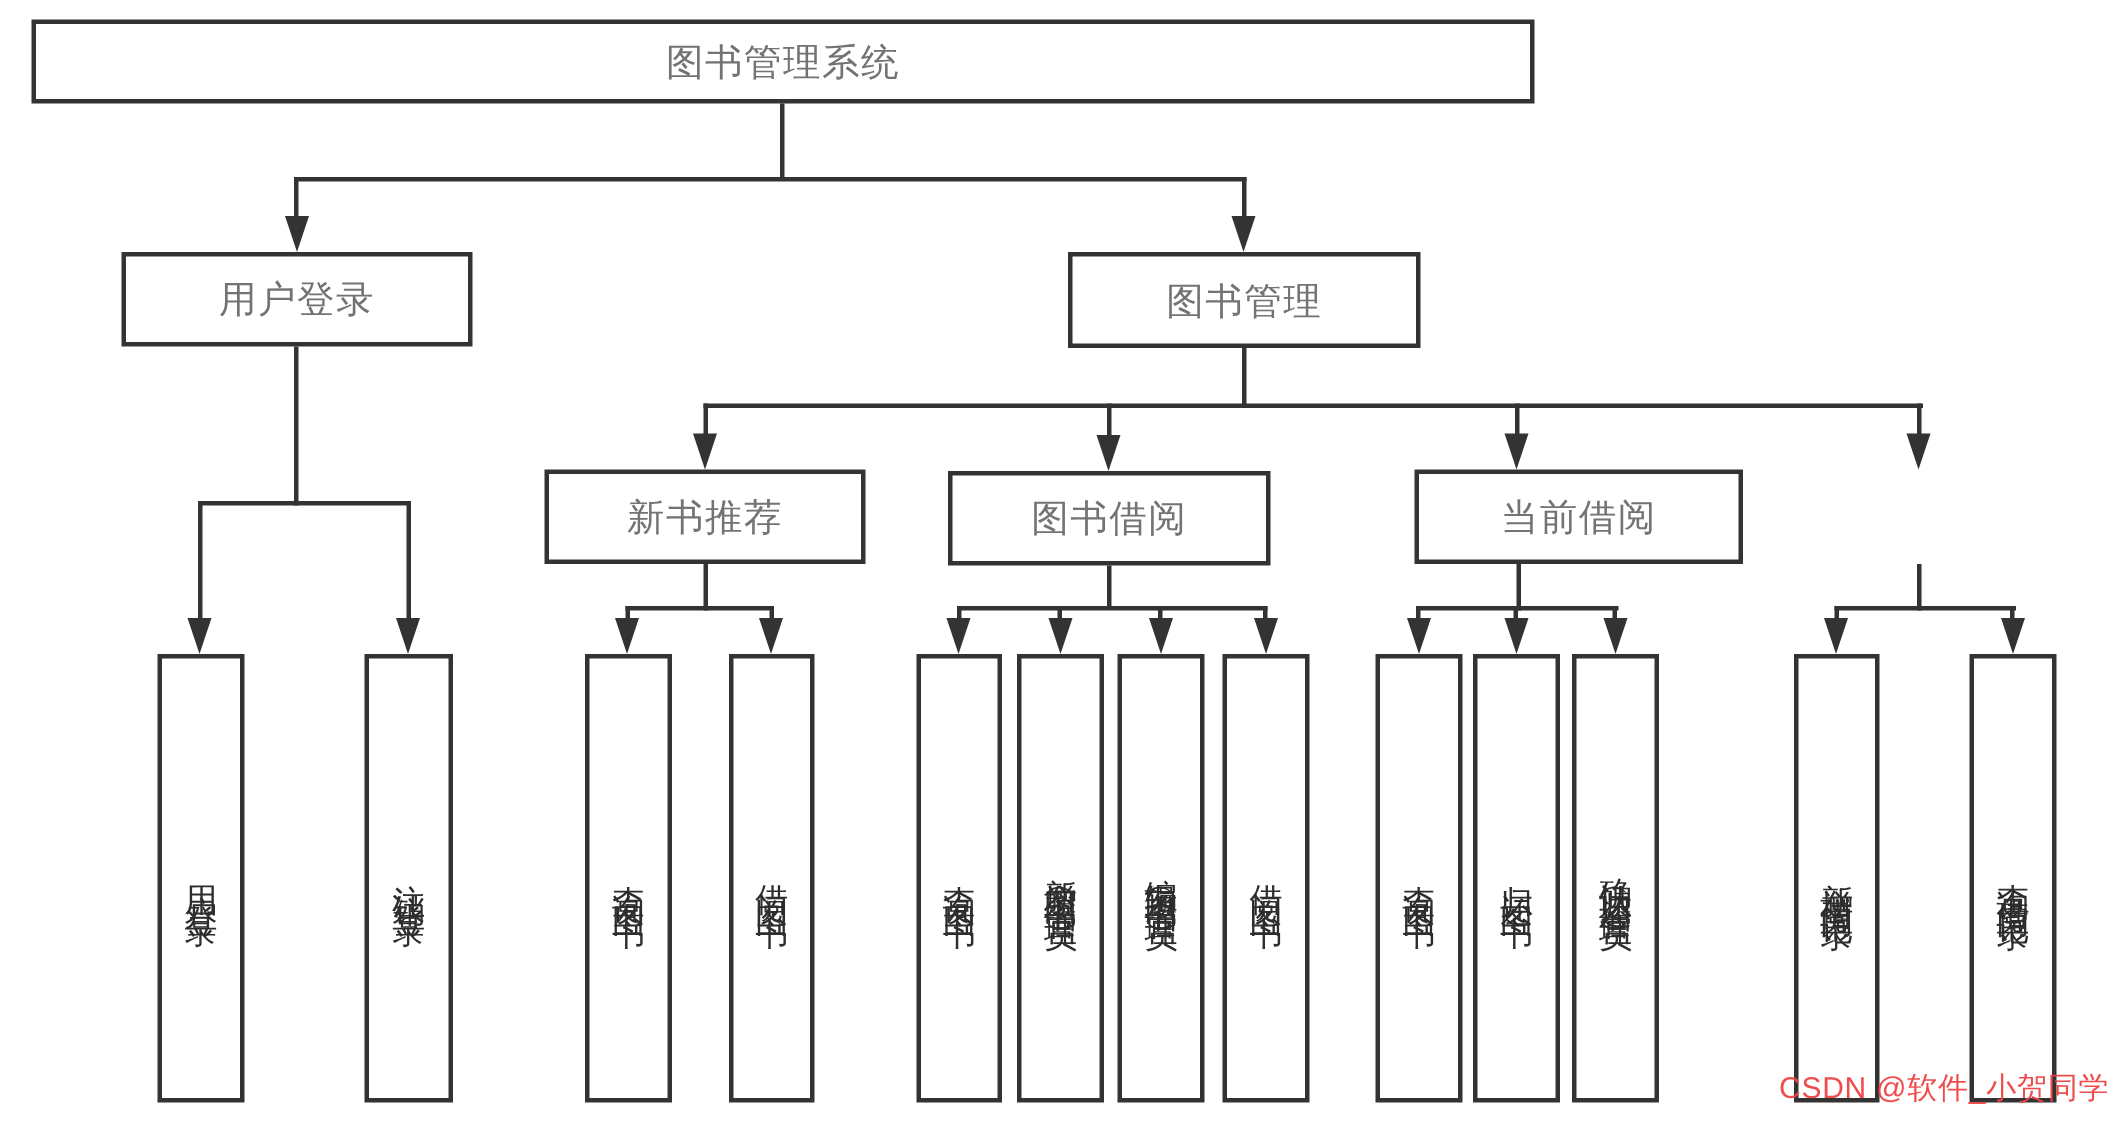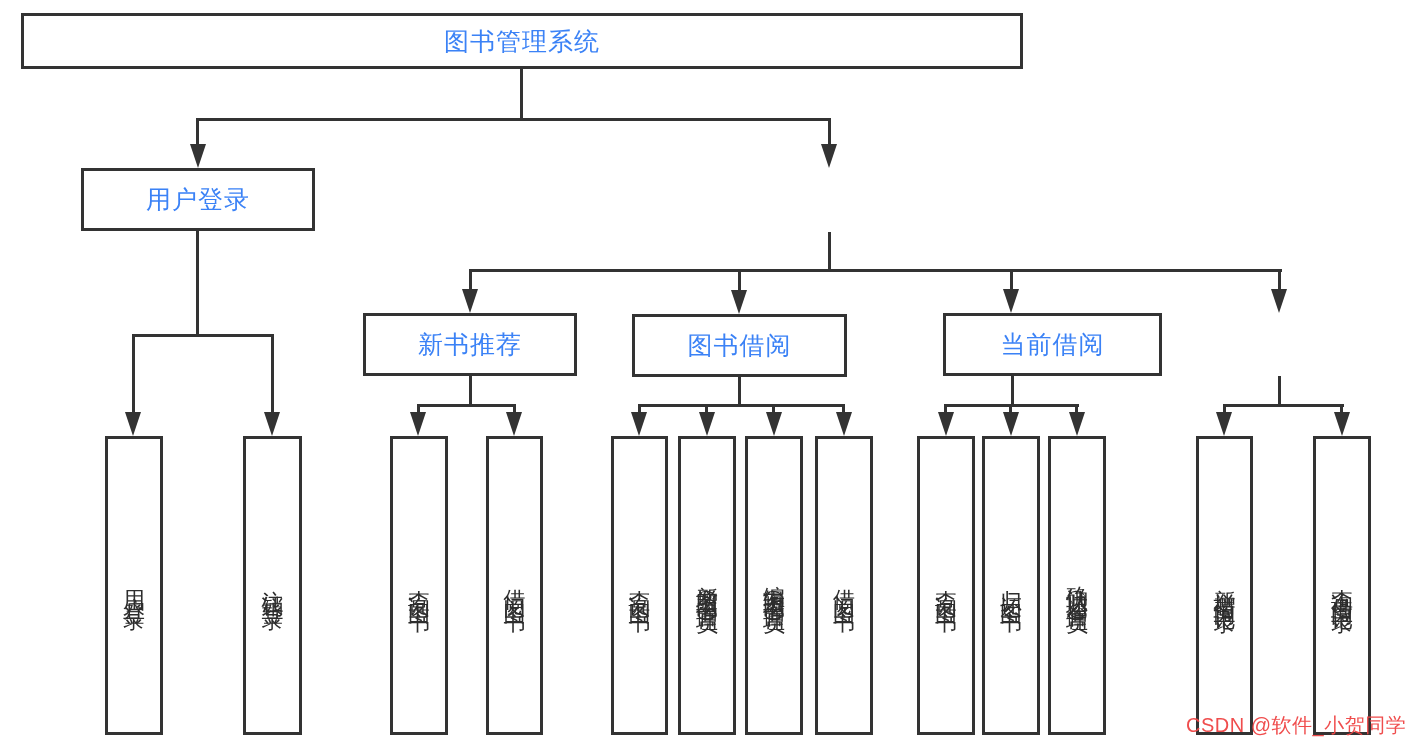--- a/index.html
+++ b/index.html
@@ -11,21 +11,21 @@
     font-family:"Liberation Sans","DejaVu Sans",sans-serif;
   }
   .box{
     position:absolute;
     box-sizing:border-box;
     border:3px solid #333333;
     background:#ffffff;
     display:flex;
     align-items:center;
     justify-content:center;
-    color:#3b82f6;
+    color:#737373;
     font-size:25px;
     letter-spacing:1px;
     white-space:nowrap;
   }
   .leaf{
     position:absolute;
     box-sizing:border-box;
     border:3px solid #333333;
     background:#ffffff;
     display:flex;
@@ -59,20 +59,21 @@
 </style>
 </head>
 <body>
 
 <div id="canvas">
 
   <div class="box" style="left:21px;top:13px;width:1002px;height:56px;">图书管理系统</div>
 
   <div class="box" style="left:81px;top:168px;width:234px;height:63px;">用户登录</div>
 
+  <div class="box" style="left:712px;top:168px;width:235px;height:64px;">图书管理</div>
 
   <div class="box" style="left:632px;top:314px;width:215px;height:63px;">图书借阅</div>
 
   <div class="box" style="left:363px;top:313px;width:214px;height:63px;">新书推荐</div>
 
   <div class="box" style="left:903px;top:313px;width:219px;height:63px;margin-left:40px;">当前借阅</div>
 
 
   <div class="leaf" style="left:105px;top:436px;width:58px;height:299px;">用户登录</div>
 

